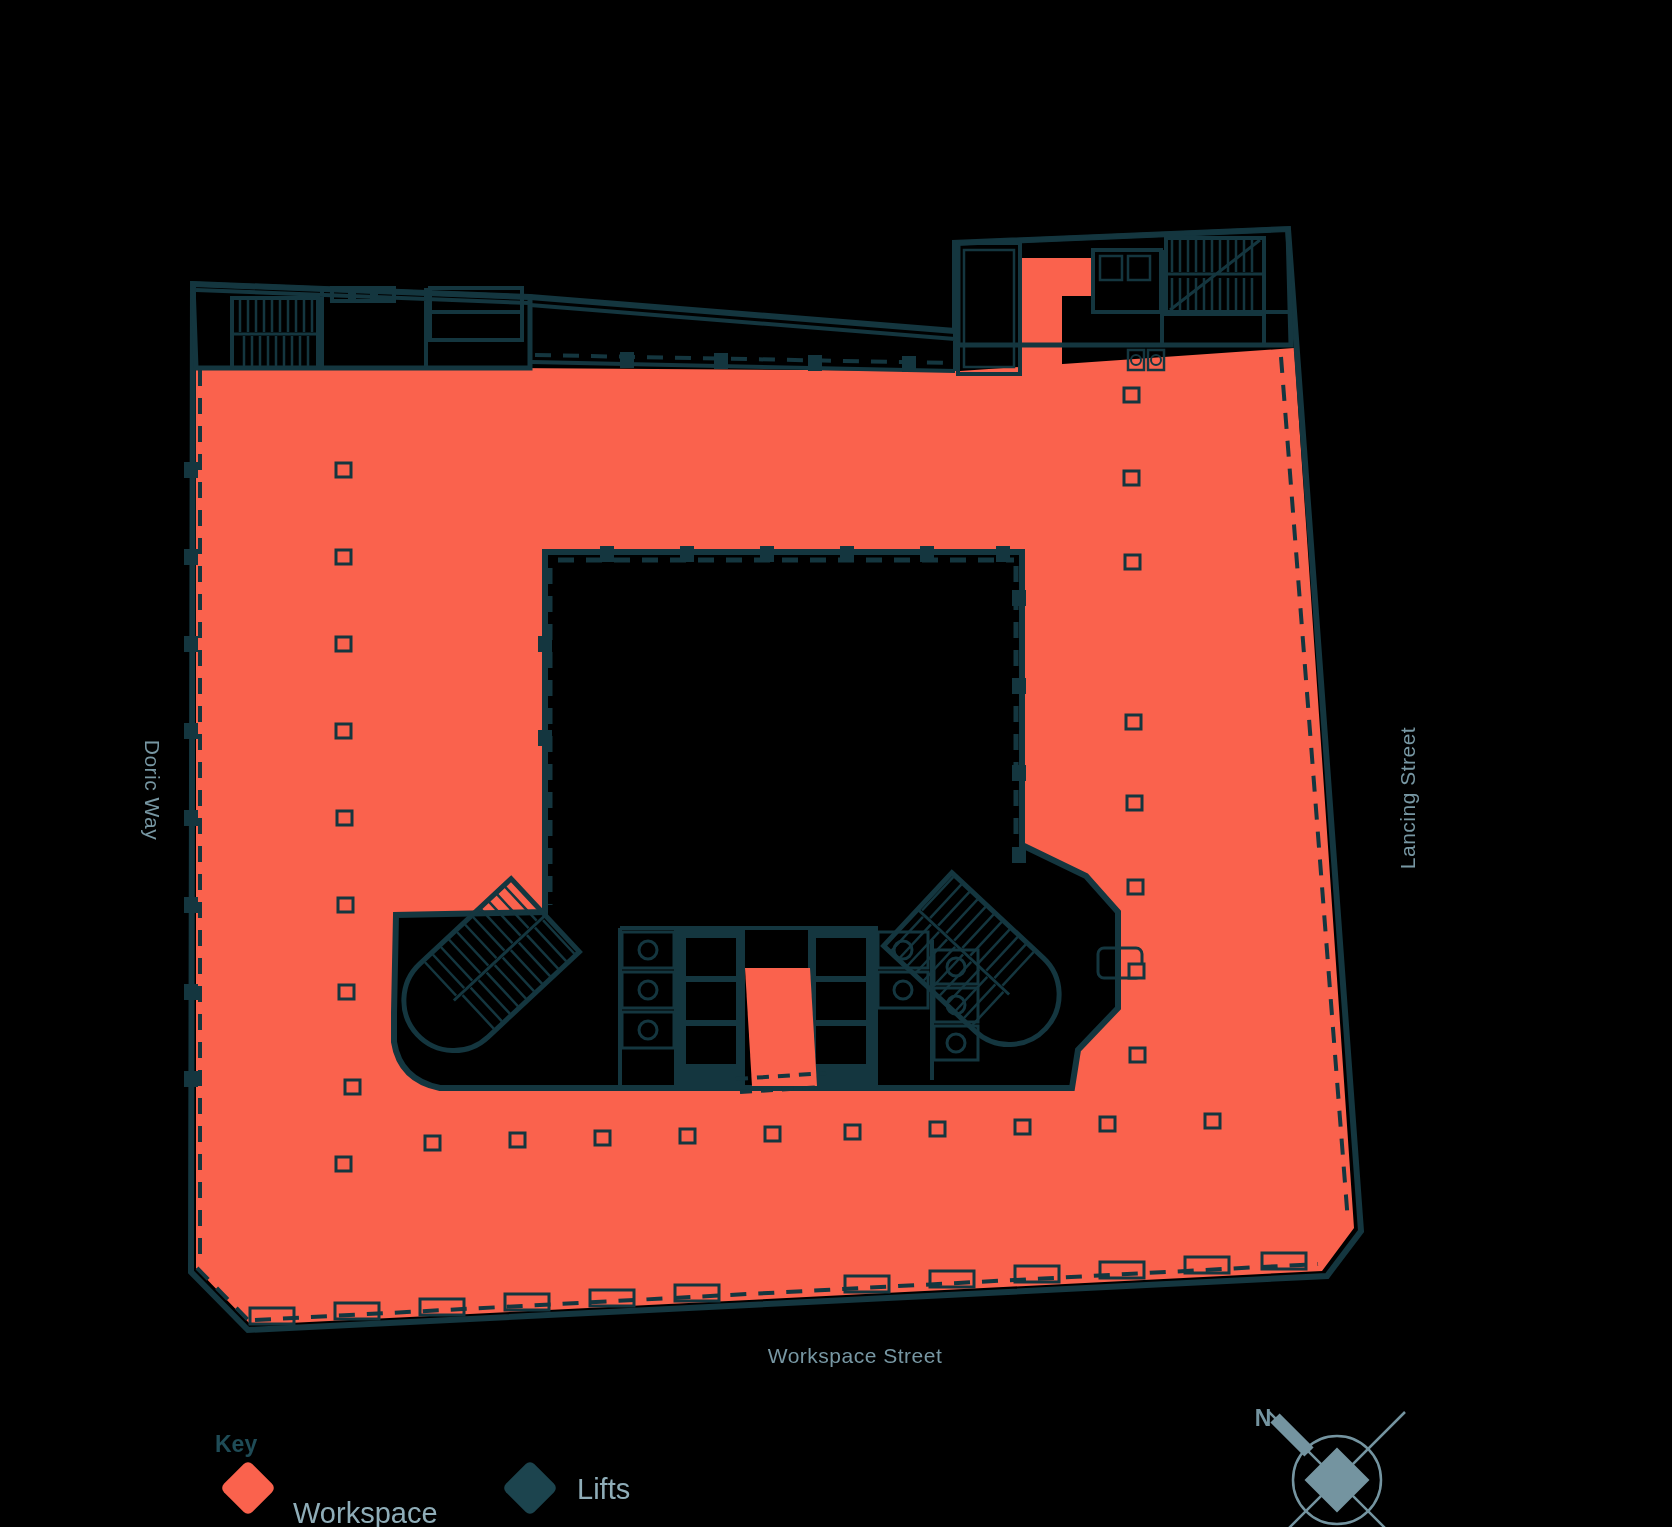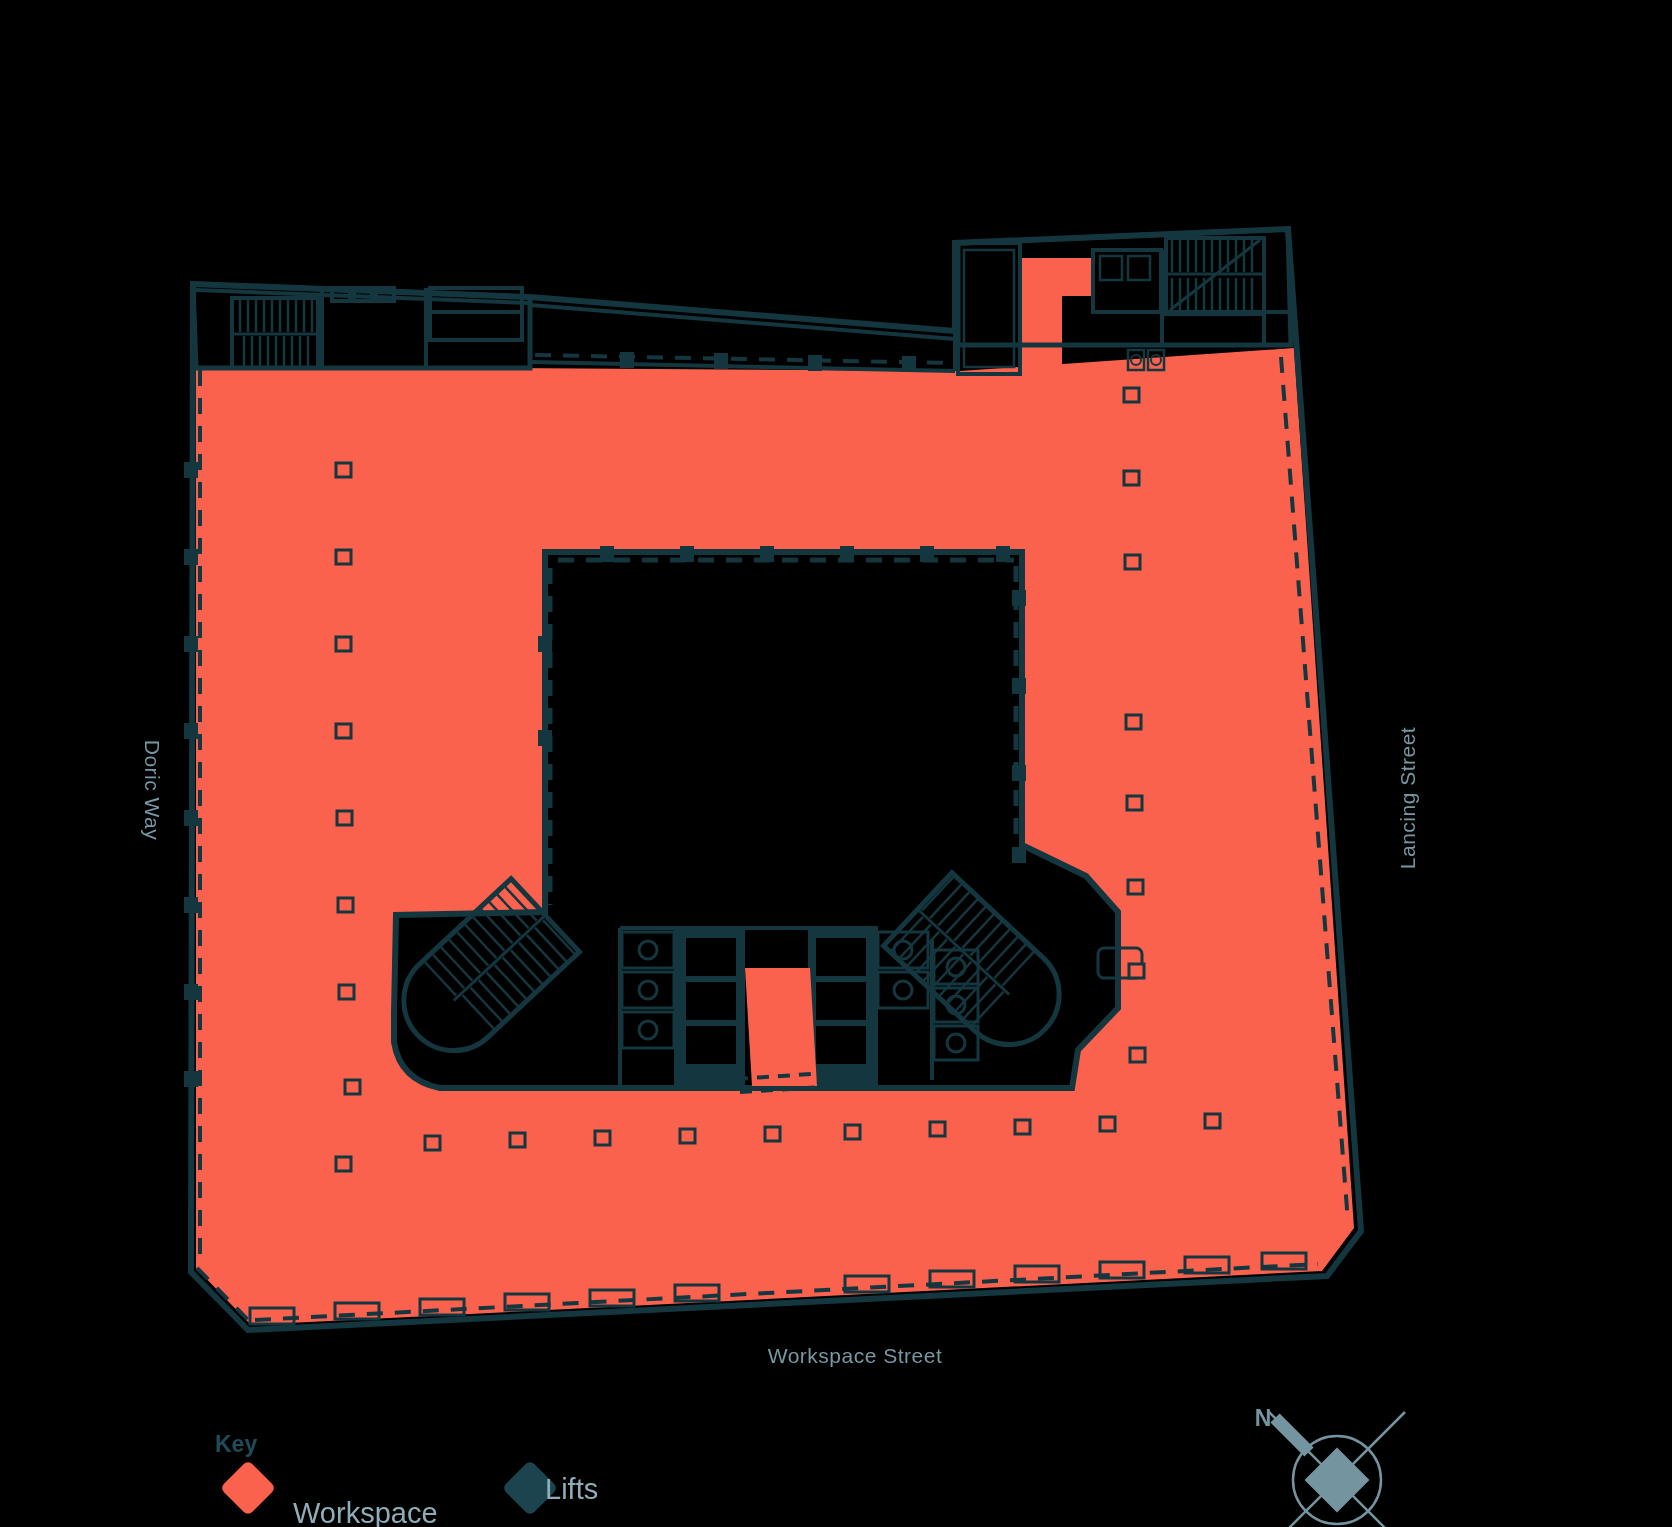--- a/index.html
+++ b/index.html
@@ -21,21 +21,21 @@
   .street.hb{transform:translate(-50%,-50%);}
   .key-heading{position:absolute;left:215px;top:1403px;color:var(--heading);
                font-size:23px;font-weight:bold;margin-top:28px;}
   .diamond{position:absolute;width:40px;height:40px;border-radius:6px;
            transform:rotate(45deg);}
   .diamond.ws{left:228px;top:1468px;background:var(--workspace);}
   .diamond.lf{left:510px;top:1468px;background:var(--lifts);}
   .legend-label{position:absolute;color:var(--label);font-size:29px;
                 transform:translateY(-50%);white-space:nowrap;}
   .legend-label.ws{left:293px;top:1489px;margin-top:24px;}
-  .legend-label.lf{left:545px;top:1489px;}
+  .legend-label.lf{left:577px;top:1489px;}
   .north{position:absolute;left:1263px;top:1418px;color:var(--compass);
          font-size:23px;font-weight:bold;transform:translate(-50%,-50%);}
 </style>
 </head>
 <body>
 
 <div id="stage">
 
   <svg width="1672" height="1527" viewBox="0 0 1672 1527">
 

